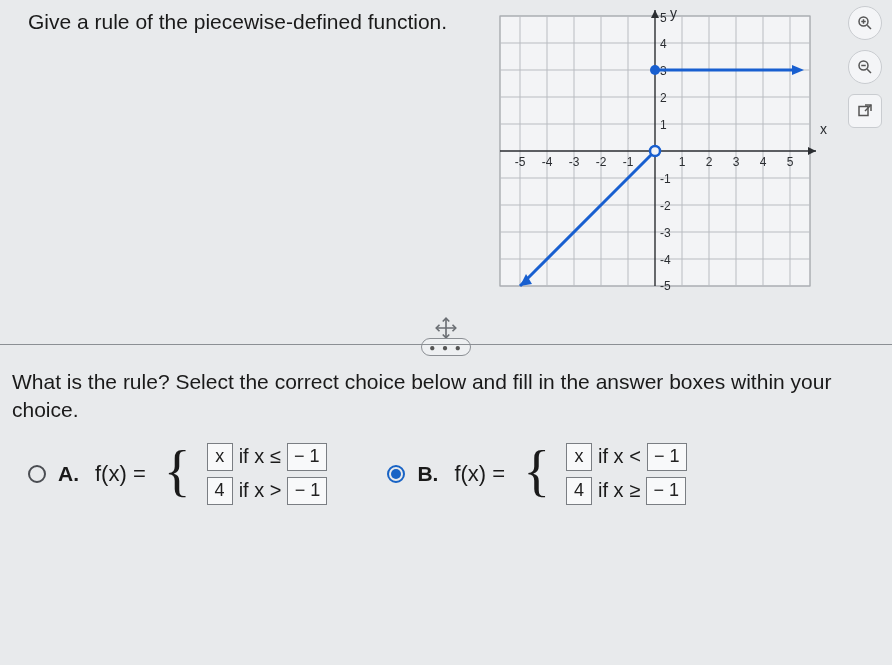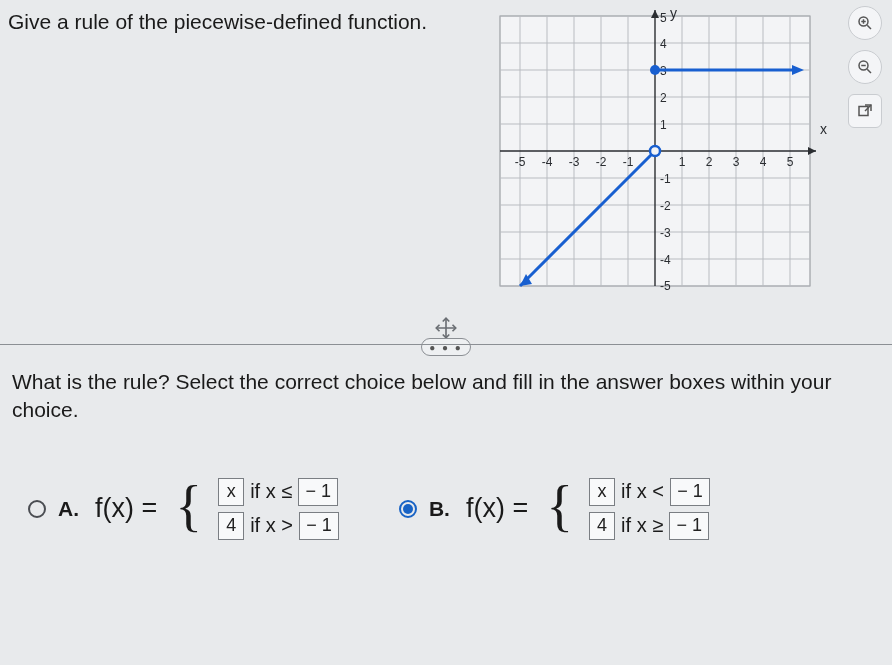--- a/index.html
+++ b/index.html
@@ -7,21 +7,21 @@
     font-family: Arial, Helvetica, sans-serif;
     background: #e8eaec;
     width: 892px;
     height: 665px;
     position: relative;
     color: #1a1a1a;
     overflow: hidden;
   }
   .top-section {
     position: relative;
-    padding: 8px 12px 0 8px;
+    padding: 8px 12px 0 28px;
     height: 310px;
   }
   .prompt-text {
     font-size: 21px;
     line-height: 1.35;
     max-width: 460px;
   }
   .graph-wrap {
     position: absolute;
     top: 6px;
@@ -80,21 +80,21 @@
     font-size: 10px;
     letter-spacing: 2px;
     color: #555;
   }
   .bottom-section {
     padding: 18px 12px 0 12px;
   }
   .question-text {
     font-size: 21px;
     line-height: 1.35;
-    margin-bottom: 53px;
+    margin-bottom: 18px;
   }
   .choices {
     display: flex;
     gap: 60px;
     padding-left: 16px;
   }
   .choice {
     display: flex;
     align-items: center;
     gap: 12px;
@@ -114,21 +114,21 @@
     background: #1863c5;
     border-radius: 50%;
   }
   .radio.selected { border-color: #1863c5; }
   .choice-label {
     font-size: 21px;
     font-weight: bold;
     margin-right: 4px;
   }
   .fx {
-    font-size: 27px;
+    font-size: 22px;
     display: inline-flex;
     align-items: center;
   }
   .brace {
     font-size: 56px;
     line-height: 0.9;
     font-family: "Times New Roman", serif;
     margin: 0 4px 0 6px;
     position: relative;
     top: -2px;

